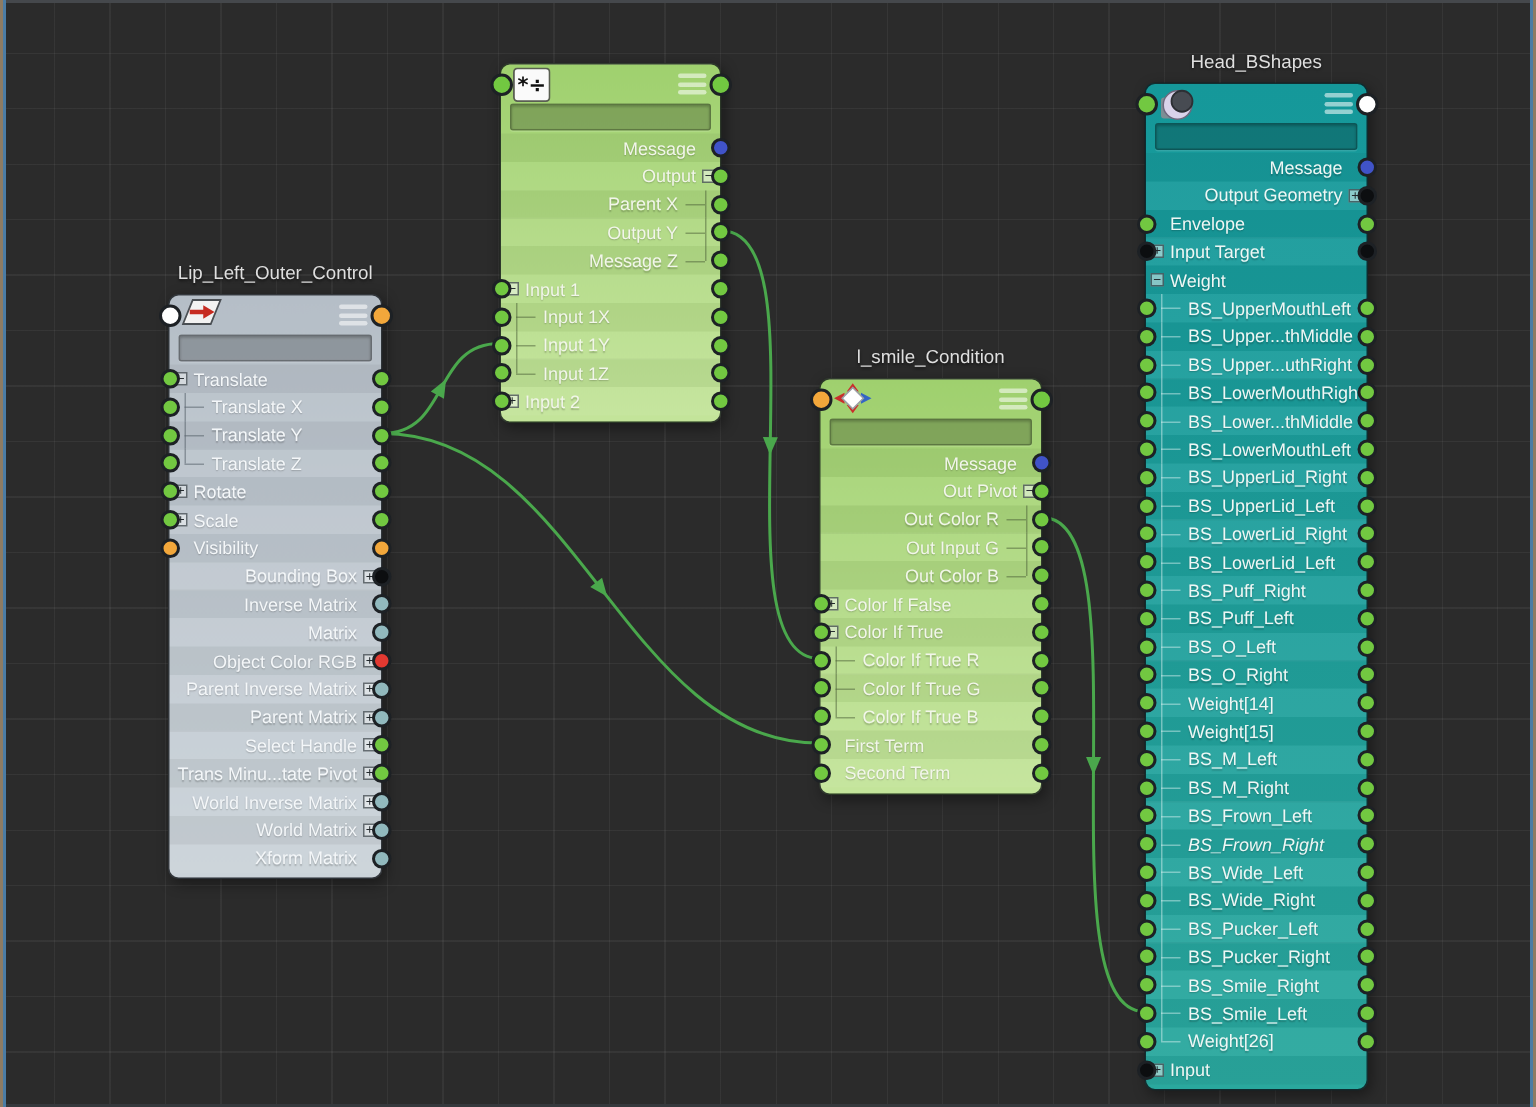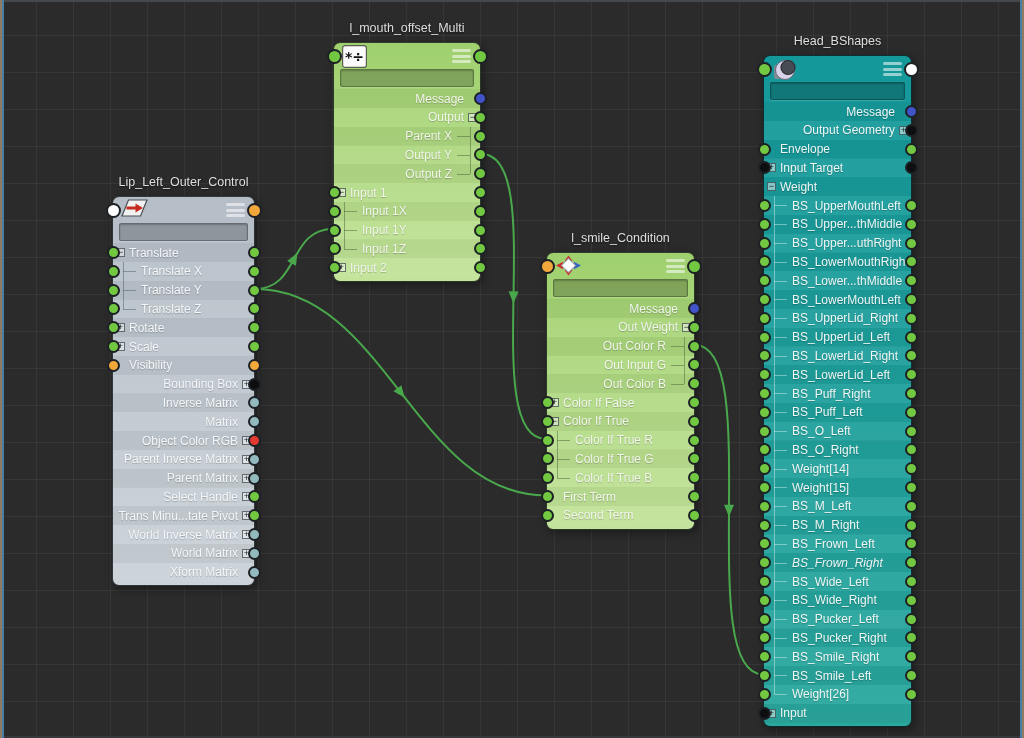--- a/index.html
+++ b/index.html
@@ -165,21 +165,20 @@
       <div class="row al-r str-a" style="top: 346.8px;">
         <div class="ebox" style="right: 3px;">+</div>
         <div class="lbl" style="padding-right: 16px;">World Matrix</div>
       </div>
       <div class="port" style="background: rgb(145, 185, 190); right: -6.5px; top: 349.7px;"></div>
       <div class="row al-r str-b" style="top: 365.6px;">
         <div class="lbl" style="padding-right: 16px;">Xform Matrix</div>
       </div>
       <div class="port" style="background: rgb(145, 185, 190); right: -6.5px; top: 368.5px;"></div>
     </div>
-    <div class="node-title" style="left: 293px; top: 21px; width: 228px;">l_mouth_offset_Multi</div>
     <div class="node" style="left: 333px; top: 42px; width: 148px; height: 240px; background: linear-gradient(rgb(159, 208, 110), rgb(195, 228, 154)); color: rgb(242, 246, 234);">
       <div class="header">
         <div class="hicon"><svg width="25" height="23" viewBox="0 0 25 23">
             <rect x="0.6" y="0.6" width="23.8" height="21.8" rx="2.5" fill="#fafafa" stroke="#5a5f52" stroke-width="1.2"></rect>
             <text x="12.5" y="16.5" font-size="14" font-weight="bold" text-anchor="middle" fill="#101010" font-family="DejaVu Sans, sans-serif">*÷</text>
           </svg></div>
         <div class="menu">
           <i></i>
           <i></i>
           <i></i>
@@ -205,21 +204,21 @@
       <div class="port" style="background: rgb(114, 200, 65); right: -6.5px; top: 86.5px;"></div>
       <div class="row al-r str-b" style="top: 102.4px;">
         <div class="tree-v" style="right: 9.5px; top: 0px; width: 1px; height: 18.8px; background: rgba(75, 95, 55, 0.5);"></div>
         <div class="tree-h" style="right: 10px; top: 9.4px; width: 13px; height: 1px; background: rgba(75, 95, 55, 0.5);"></div>
         <div class="lbl" style="padding-right: 28px;">Output Y</div>
       </div>
       <div class="port" style="background: rgb(114, 200, 65); right: -6.5px; top: 105.3px;"></div>
       <div class="row al-r str-a" style="top: 121.2px;">
         <div class="tree-v" style="right: 9.5px; top: 0px; width: 1px; height: 9.4px; background: rgba(75, 95, 55, 0.5);"></div>
         <div class="tree-h" style="right: 10px; top: 9.4px; width: 13px; height: 1px; background: rgba(75, 95, 55, 0.5);"></div>
-        <div class="lbl" style="padding-right: 28px;">Output Z</div>
+        <div class="lbl" style="padding-right: 28px;">Message Z</div>
       </div>
       <div class="port" style="background: rgb(114, 200, 65); right: -6.5px; top: 124.1px;"></div>
       <div class="row al-l str-b" style="top: 140px;">
         <div class="ebox" style="left: 3px;">−</div>
         <div class="lbl" style="padding-left: 16px;">Input 1</div>
       </div>
       <div class="port" style="background: rgb(114, 200, 65); left: -6.5px; top: 142.9px;"></div>
       <div class="port" style="background: rgb(114, 200, 65); right: -6.5px; top: 142.9px;"></div>
       <div class="row al-l str-a" style="top: 158.8px;">
         <div class="tree-v" style="left: 9.5px; top: 0px; width: 1px; height: 18.8px; background: rgba(75, 95, 55, 0.5);"></div>
@@ -267,21 +266,21 @@
       </div>
       <div class="port hdr" style="background: rgb(242, 167, 59); top: 5.5px; left: -7.5px;"></div>
       <div class="port hdr" style="background: rgb(114, 200, 65); top: 5.5px; right: -7.5px;"></div>
       <div class="titlebar"></div>
       <div class="row al-r str-a" style="top: 46px;">
         <div class="lbl" style="padding-right: 16px;">Message</div>
       </div>
       <div class="port" style="background: rgb(64, 83, 200); right: -6.5px; top: 48.9px;"></div>
       <div class="row al-r str-b" style="top: 64.8px;">
         <div class="ebox" style="right: 3px;">−</div>
-        <div class="lbl" style="padding-right: 16px;">Out Weight</div>
+        <div class="lbl" style="padding-right: 16px;">Out Pivot</div>
       </div>
       <div class="port" style="background: rgb(114, 200, 65); right: -6.5px; top: 67.7px;"></div>
       <div class="row al-r str-a" style="top: 83.6px;">
         <div class="tree-v" style="right: 9.5px; top: 0px; width: 1px; height: 18.8px; background: rgba(75, 95, 55, 0.5);"></div>
         <div class="tree-h" style="right: 10px; top: 9.4px; width: 13px; height: 1px; background: rgba(75, 95, 55, 0.5);"></div>
         <div class="lbl" style="padding-right: 28px;">Out Color R</div>
       </div>
       <div class="port" style="background: rgb(114, 200, 65); right: -6.5px; top: 86.5px;"></div>
       <div class="row al-r str-b" style="top: 102.4px;">
         <div class="tree-v" style="right: 9.5px; top: 0px; width: 1px; height: 18.8px; background: rgba(75, 95, 55, 0.5);"></div>

